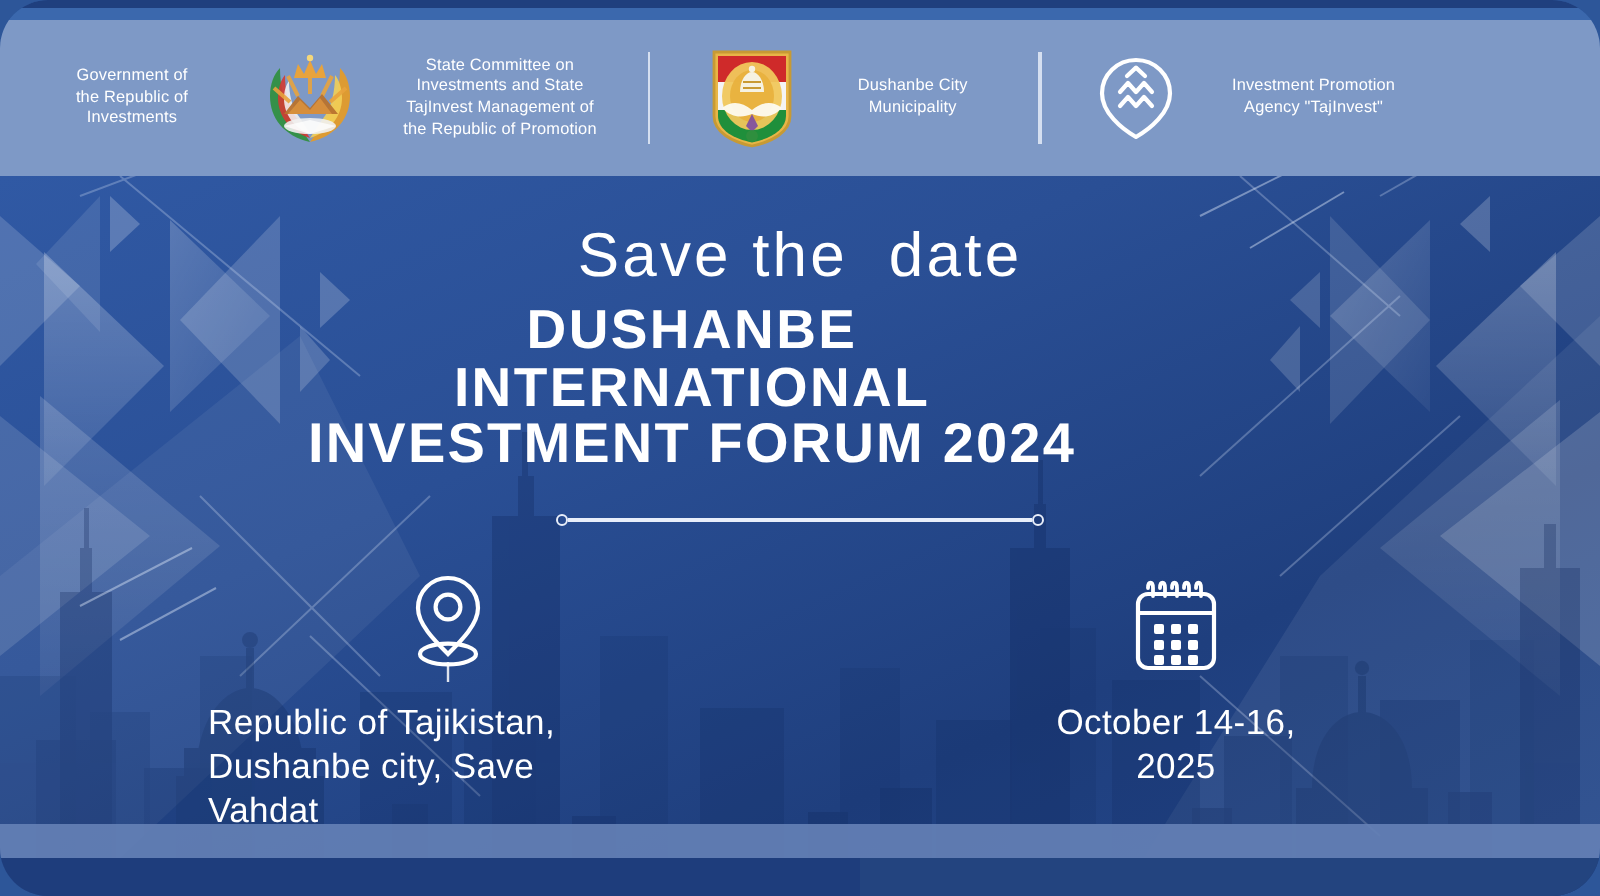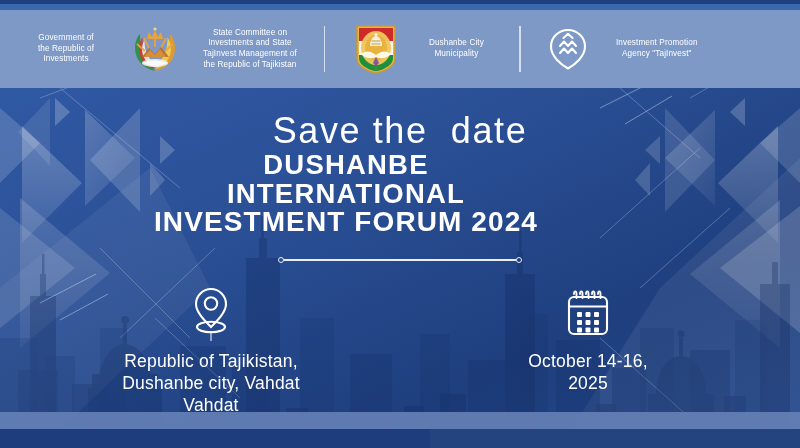--- a/index.html
+++ b/index.html
@@ -7,20 +7,21 @@
   body {
     font-family:"Liberation Sans", sans-serif;
     background:#2d5699;
   }
 
   .poster {
     position:relative;
     width:800px; height:448px;
     overflow:hidden;
     background:#2d5699;
+    border-radius:24px;
   }
 
   
   .top-strip {
     position:absolute; left:0; top:0; width:800px; height:10px;
     background:#3b68ad;
   }
   .top-strip-dark {
     position:absolute; left:0; top:0; width:800px; height:4px;
     background:#1f3f7e;
@@ -74,21 +75,21 @@
   
   .content {
     position:absolute; left:0; top:88px; width:800px; height:360px;
     z-index:10;
   }
 
   .save-the-date {
     position:absolute; top:22px; left:0; width:800px;
     text-align:center;
     color:#ffffff;
-    font-size:36px;
+    font-size:31px;
     font-weight:300;
     letter-spacing:1.6px;
     white-space:pre;
   }
 
   .main-title {
     position:absolute; top:63px; left:0; width:692px;
     text-align:center;
     color:#ffffff;
     font-weight:bold;
@@ -107,22 +108,22 @@
   .rule-line {
     width:232px; height:1.6px; background:#e8eefa;
   }
   .rule-dot {
     width:6px; height:6px; border:1.4px solid #e8eefa; border-radius:50%;
     background:transparent;
   }
 
   
   .info-left {
-    position:absolute; left:91px; top:194px; width:240px;
-    text-align:center;
+    position:absolute; left:104px; top:194px; width:240px;
+    text-align:left;
   }
   .info-right {
     position:absolute; left:498px; top:194px; width:180px;
     text-align:center;
   }
   .icon-box { display:flex; justify-content:center; align-items:center; height:62px; }
   .info-text {
     margin-top:6px;
     color:#ffffff;
     font-size:17.5px;
@@ -184,21 +185,21 @@
             <path d="M14 40 L27 37 L40 40 L27 44 Z" fill="#ffffff" opacity=".75"></path>
           </svg>
         </div>
       </div>
 
       <div class="hgroup">
         <div class="htext htext-sc">
           <div>State Committee on</div>
           <div>Investments and State</div>
           <div>TajInvest Management of</div>
-          <div>the Republic of Tajikistan</div>
+          <div>the Republic of Promotion</div>
         </div>
       </div>
 
       <div class="hdivider"></div>
 
       <div class="hgroup">
         <div class="emblem-dsh">
           <svg viewBox="0 0 42 50" width="42" height="50">
             <path d="M2 2 H40 V34 C40 42 31 47 21 49 C11 47 2 42 2 34 Z" fill="#e8b547" stroke="#c79a34" stroke-width="1.4"></path>
             <clipPath id="dshClip">
@@ -408,21 +409,21 @@
       <div class="icon-box">
         <svg width="54" height="58" viewBox="0 0 54 58">
           <path d="M27 5 C18.7 5 12 11.7 12 20 C12 28 20 36 27 43 C34 36 42 28 42 20 C42 11.7 35.3 5 27 5 Z" fill="none" stroke="#ffffff" stroke-width="2.1"></path>
           <circle cx="27" cy="19.5" r="6.2" fill="none" stroke="#ffffff" stroke-width="2.1"></circle>
           <ellipse cx="27" cy="43" rx="14" ry="5.2" fill="none" stroke="#ffffff" stroke-width="2.1"></ellipse>
           <line x1="27" y1="47" x2="27" y2="57" stroke="#ffffff" stroke-width="1.2" opacity=".85"></line>
         </svg>
       </div>
       <div class="info-text">
         <div>Republic of Tajikistan,</div>
-        <div>Dushanbe city, Vahdat</div>
+        <div>Dushanbe city, Save</div>
         <div>Vahdat</div>
       </div>
     </div>
 
     <div class="info-right">
       <div class="icon-box">
         <svg width="52" height="54" viewBox="0 0 52 54">
 
           <g stroke="#ffffff" stroke-width="1.9" fill="none" stroke-linecap="round">
             <path d="M12 8 C12 4.5 14.5 4.5 14.5 8 L14.5 12"></path>

